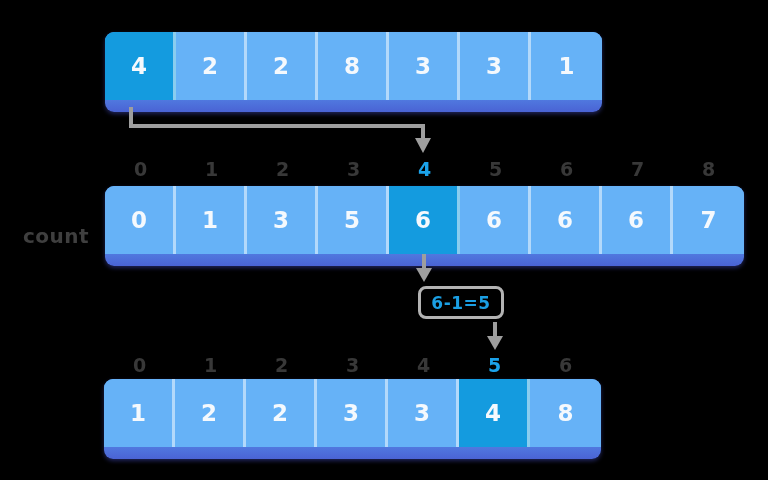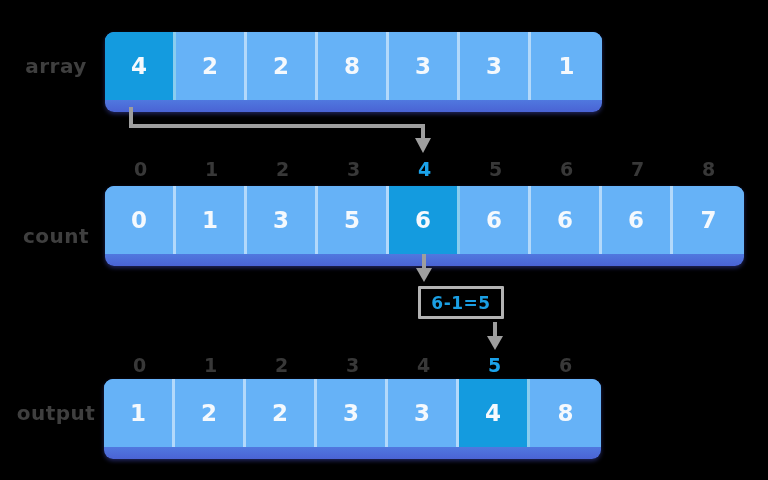--- a/index.html
+++ b/index.html
@@ -36,34 +36,33 @@
   
   .idx-row{position:absolute;display:flex;height:22px;}
   .idx{
     width:71px;text-align:center;line-height:22px;
     font-size:19px;font-weight:bold;color:#383838;
   }
   .idx[data-state="highlight"]{color:#1ba2ea;}
   
   .annotation-box{
     position:absolute;left:418px;top:286px;width:86px;height:33px;
-    box-sizing:border-box;border:3px solid #b3b3b3;border-radius:1px;
+    box-sizing:border-box;border:3px solid #b3b3b3;border-radius:8px;
     display:flex;align-items:center;justify-content:center;
     background:transparent;
     color:#1b9fe3;font-weight:bold;font-size:17px;letter-spacing:0.5px;
   }
   
   .arrows{position:absolute;left:0;top:0;pointer-events:none;}
 </style>
 </head>
 <body>
 
 <div class="stage">
 
-  <div class="row-label" style="top:32px;">array</div>
   <div class="bar" style="left:105px;top:32px;">
     <div class="cell" data-state="highlight">4</div>
     <div class="cell" data-state="normal">2</div>
     <div class="cell" data-state="normal">2</div>
     <div class="cell" data-state="normal">8</div>
     <div class="cell" data-state="normal">3</div>
     <div class="cell" data-state="normal">3</div>
     <div class="cell" data-state="normal">1</div>
   </div>
 
@@ -99,21 +98,20 @@
   <div class="idx-row" style="left:104px;top:354px;">
     <span class="idx" data-state="normal">0</span>
     <span class="idx" data-state="normal">1</span>
     <span class="idx" data-state="normal">2</span>
     <span class="idx" data-state="normal">3</span>
     <span class="idx" data-state="normal">4</span>
     <span class="idx" data-state="highlight">5</span>
     <span class="idx" data-state="normal">6</span>
   </div>
 
-  <div class="row-label" style="top:379px;">output</div>
   <div class="bar" style="left:104px;top:379px;">
     <div class="cell" data-state="normal">1</div>
     <div class="cell" data-state="normal">2</div>
     <div class="cell" data-state="normal">2</div>
     <div class="cell" data-state="normal">3</div>
     <div class="cell" data-state="normal">3</div>
     <div class="cell" data-state="highlight">4</div>
     <div class="cell" data-state="normal">8</div>
   </div>
 

